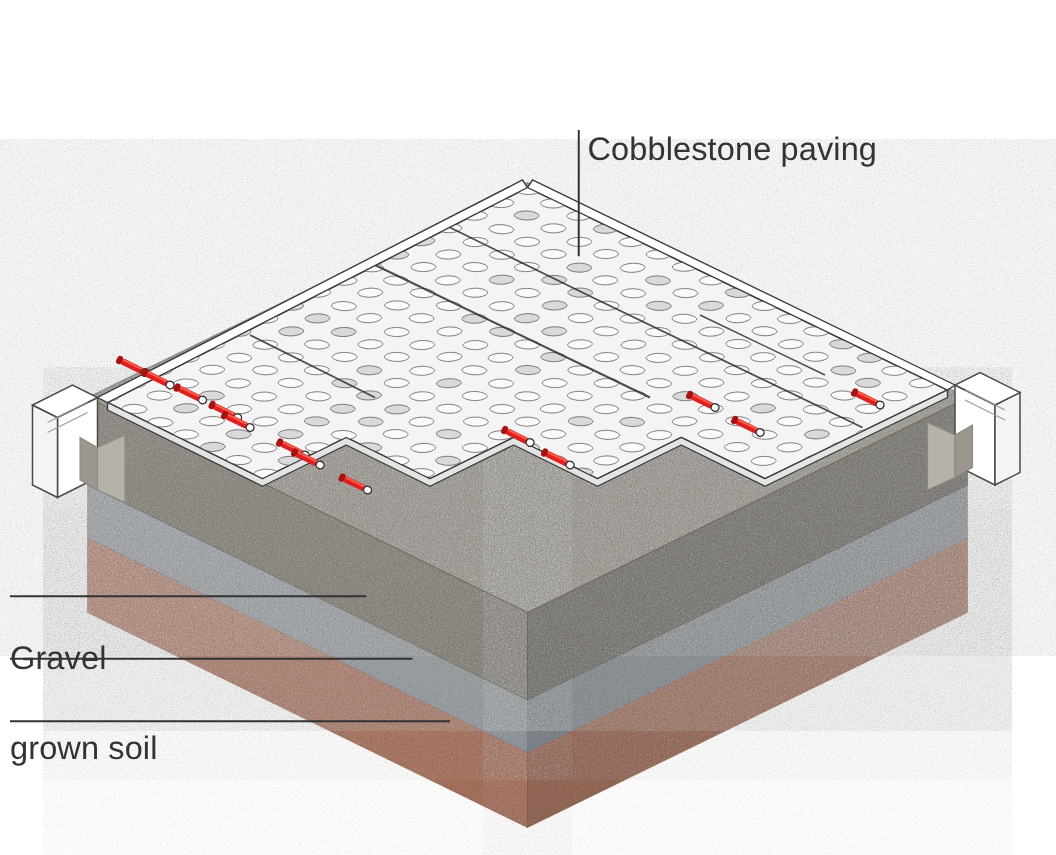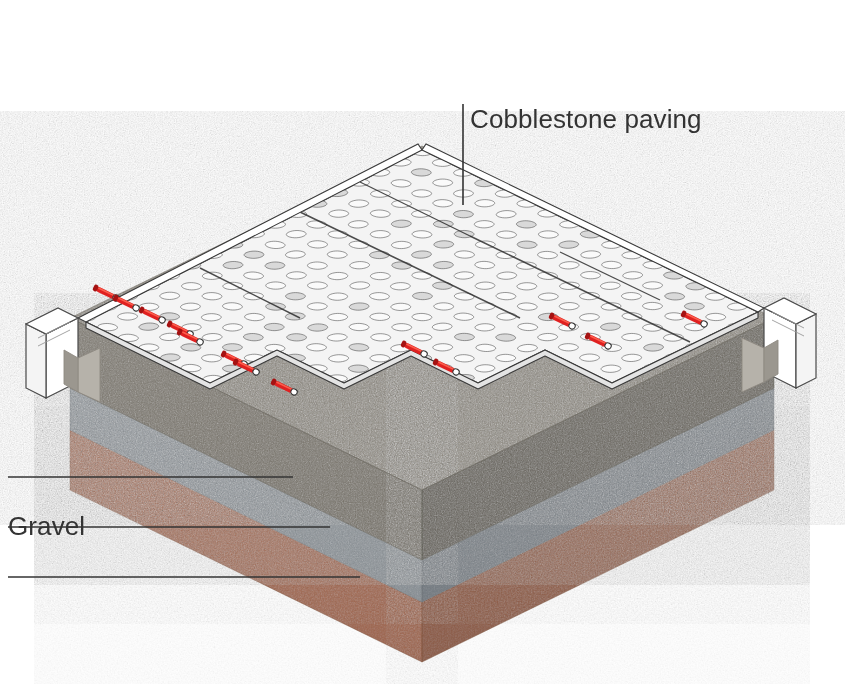--- a/index.html
+++ b/index.html
@@ -529,14 +529,15 @@
     <g id="leaders">
         <line x1="463" y1="104" x2="463" y2="205" stroke="#333333" stroke-width="1.6"></line>
         <line x1="8" y1="477" x2="293" y2="477" stroke="#333333" stroke-width="1.6"></line>
         <line x1="8" y1="527" x2="330" y2="527" stroke="#333333" stroke-width="1.6"></line>
         <line x1="8" y1="577" x2="360" y2="577" stroke="#333333" stroke-width="1.6"></line>
       </g>
   </svg>
 
   <div class="callout-text" id="label-cobblestone">Cobblestone paving</div>
   <div class="callout-text" id="label-gravel">Gravel</div>
+  <div class="callout-text" id="label-soil">grown soil</div>
 
 </div>
 
 </body></html>

